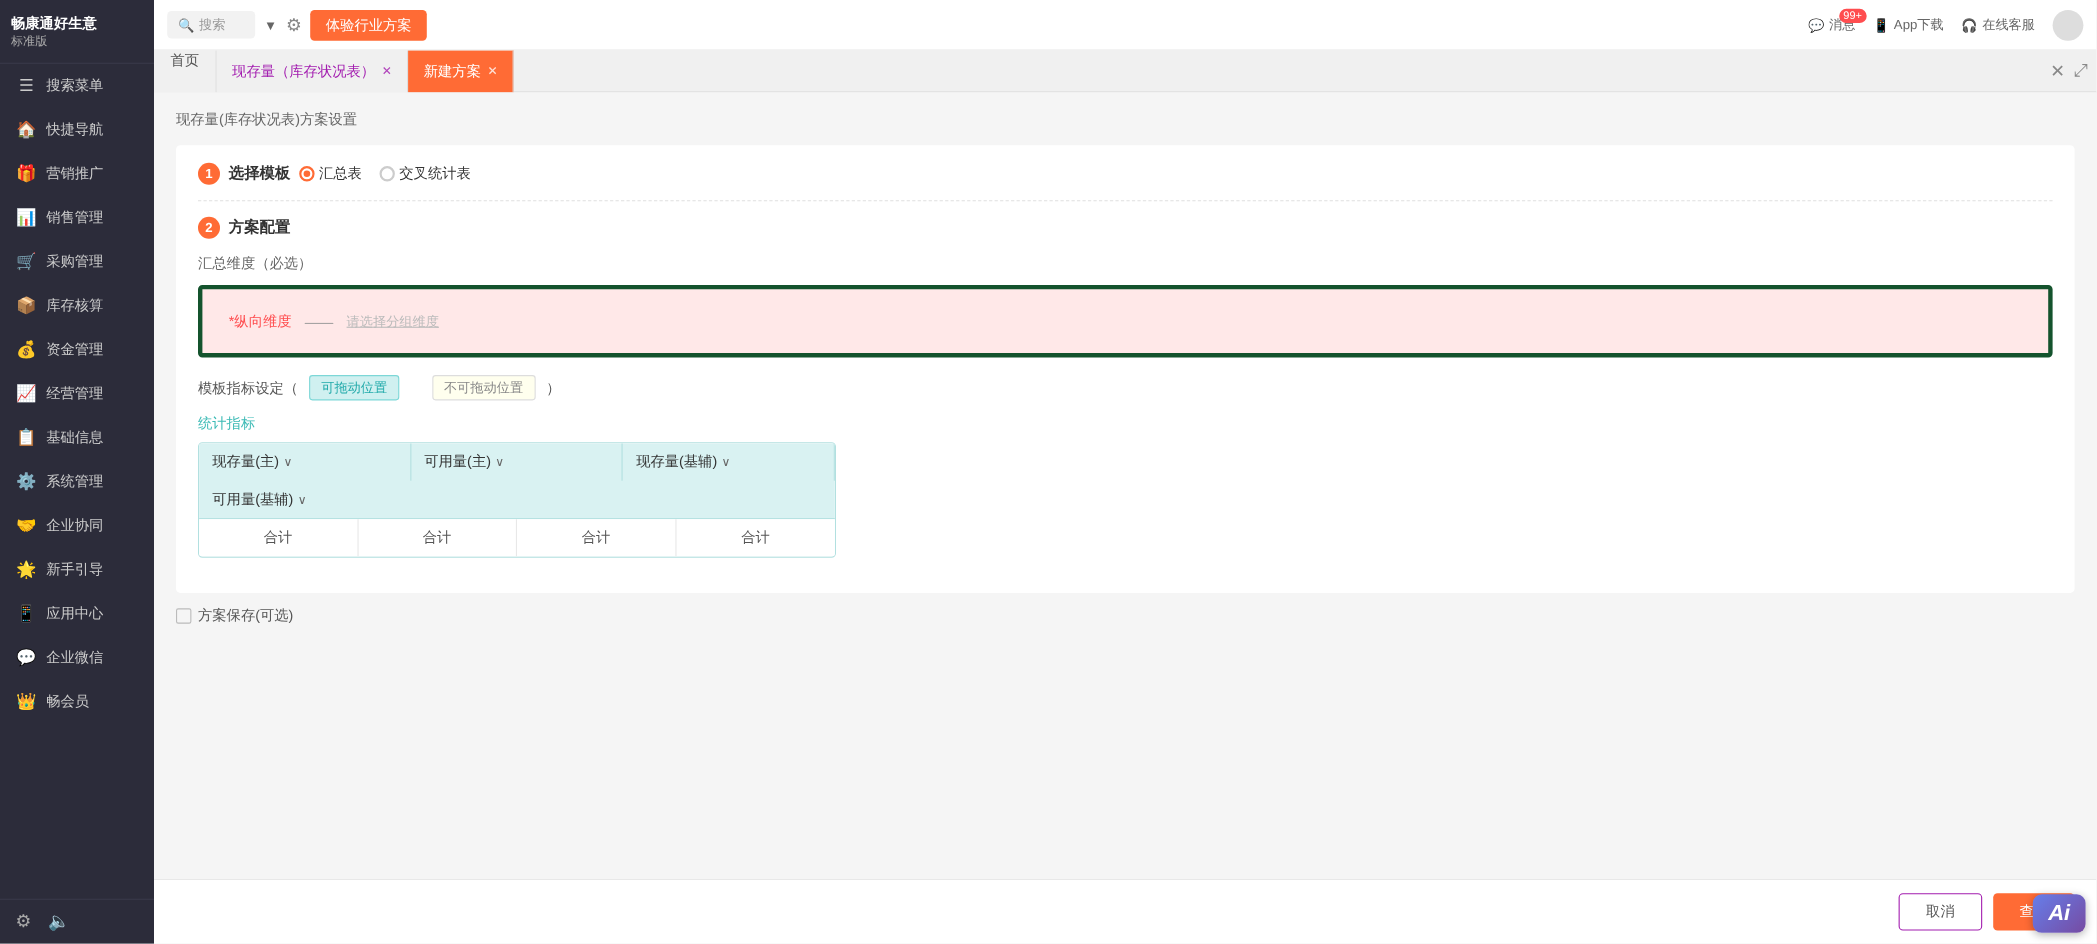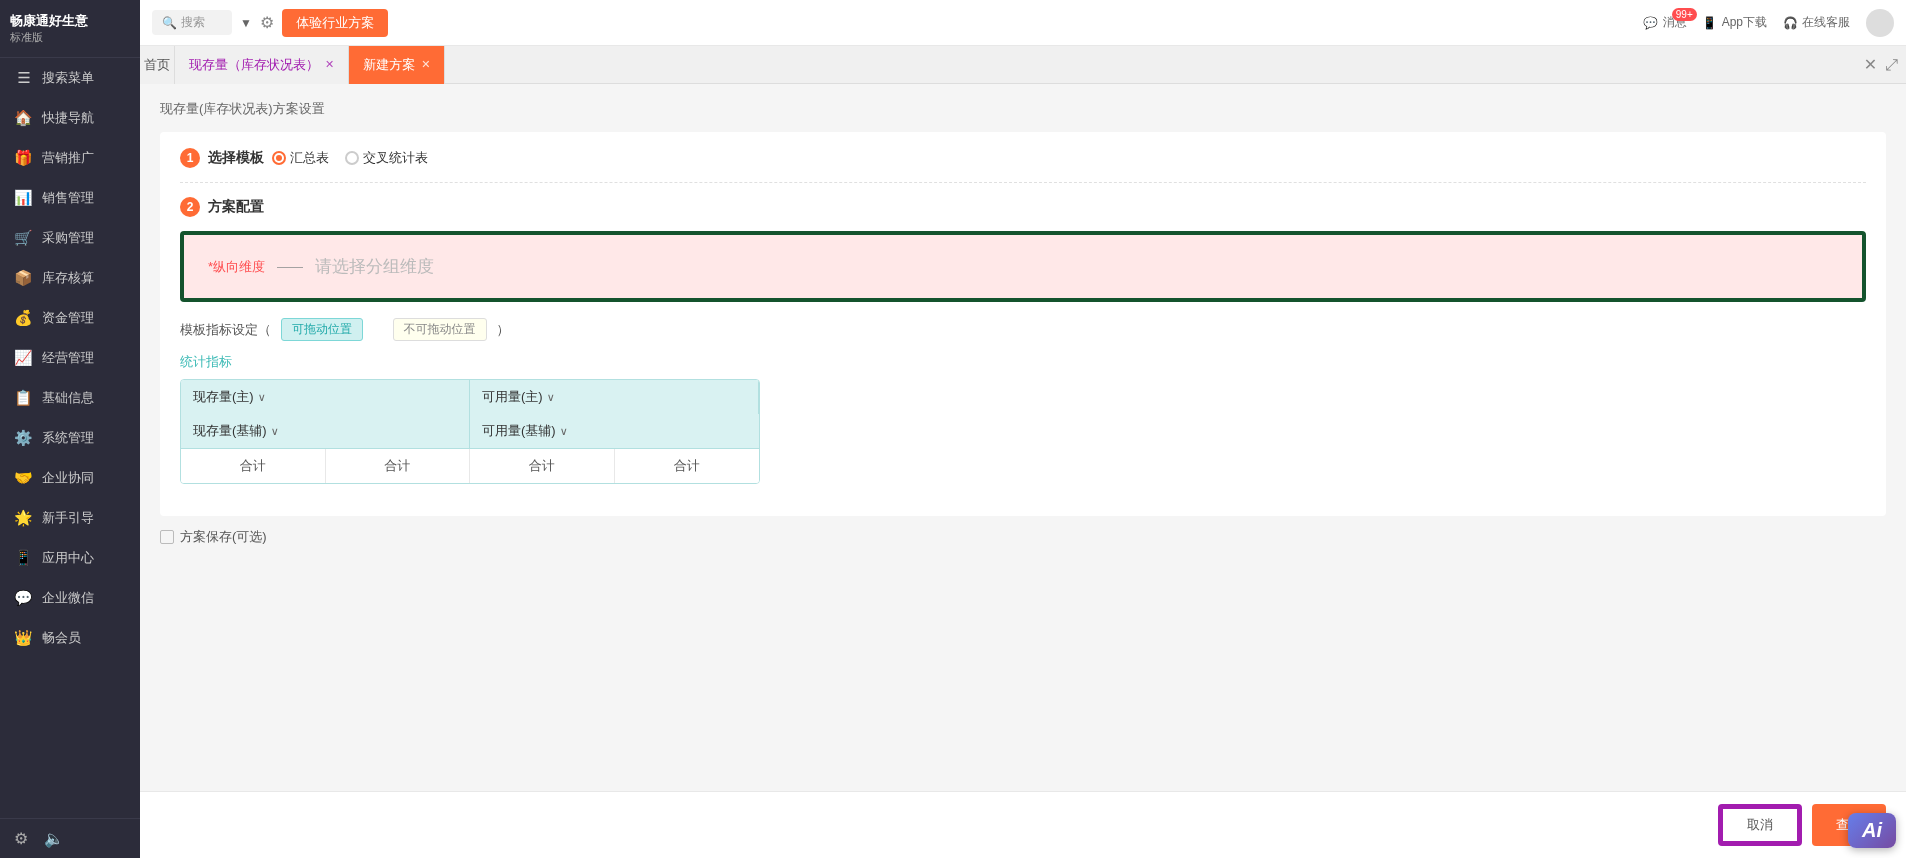--- a/index.html
+++ b/index.html
@@ -154,24 +154,23 @@
     .tab.active {
       background: #ff6b35;
       color: #fff;
     }
     .tab .tab-close {
       font-size: 11px;
       cursor: pointer;
       opacity: 0.8;
     }
     .tab-home {
-      padding: 0 4px;
+      padding: 0 15px;
       height: 38px;
       display: flex;
-      align-items: center;
       font-size: 13px;
       color: #555;
       cursor: pointer;
       border-right: 1px solid #ddd;
       background: #f0f0f0;
     }
     .tabbar-right {
       margin-left: auto;
       display: flex;
       align-items: center;
@@ -263,21 +262,21 @@
       display: flex;
       align-items: center;
       gap: 12px;
       margin-bottom: 16px;
     }
     .dimension-label {
       color: #ff4d4f;
       font-size: 13px;
     }
     .dimension-dash { color: #999; }
-    .dimension-placeholder { color: #bbb; font-size: 17px; }
+    .dimension-placeholder { color: #bbb; font-size: 12px; text-decoration: underline; }
 
     
     .indicator-settings {
       display: flex;
       align-items: center;
       gap: 10px;
       margin-bottom: 12px;
       font-size: 13px;
       color: #555;
     }
@@ -302,21 +301,21 @@
     .stats-section { margin-bottom: 12px; }
     .stats-title { color: #3bbab5; font-size: 13px; margin-bottom: 8px; }
     .stats-table {
       border: 1px solid #b2e0e0;
       border-radius: 4px;
       overflow: hidden;
       width: 580px;
     }
     .stats-table-header {
       display: grid;
-      grid-template-columns: repeat(2, 1fr);
+      grid-template-columns: repeat(3, 1fr);
       background: #d9f2f2;
       border-bottom: 1px solid #b2e0e0;
     }
     .stats-table-header .col-header {
       padding: 8px 12px;
       display: flex;
       align-items: center;
       gap: 4px;
       font-size: 13px;
       color: #333;
@@ -368,21 +367,21 @@
     .footer {
       background: #fff;
       padding: 12px 20px;
       display: flex;
       justify-content: flex-end;
       gap: 10px;
       border-top: 1px solid #e8e8e8;
       flex-shrink: 0;
     }
     .btn-cancel {
-      border: 5px solid #a21caf;
+      border: 1px solid #a21caf;
       background: #fff;
       color: #555;
       padding: 7px 24px;
       border-radius: 4px;
       cursor: pointer;
       font-size: 13px;
     }
     .btn-query {
       border: none;
       background: #ff6b35;
@@ -563,20 +562,21 @@
       </div>
 
       <hr class="divider">
 
       <div class="step-header">
         <div class="step-num">2</div>
         <span class="step-label">方案配置</span>
       </div>
 
       <div class="config-section">
+        <div class="config-label">汇总维度（必选）</div>
 
         <div class="dimension-area">
           <span class="dimension-label">*纵向维度</span>
           <span class="dimension-dash">——</span>
           <span class="dimension-placeholder">请选择分组维度</span>
         </div>
 
         <div class="indicator-settings">
           <span>模板指标设定（</span>
           <span class="indicator-badge">可拖动位置</span>

